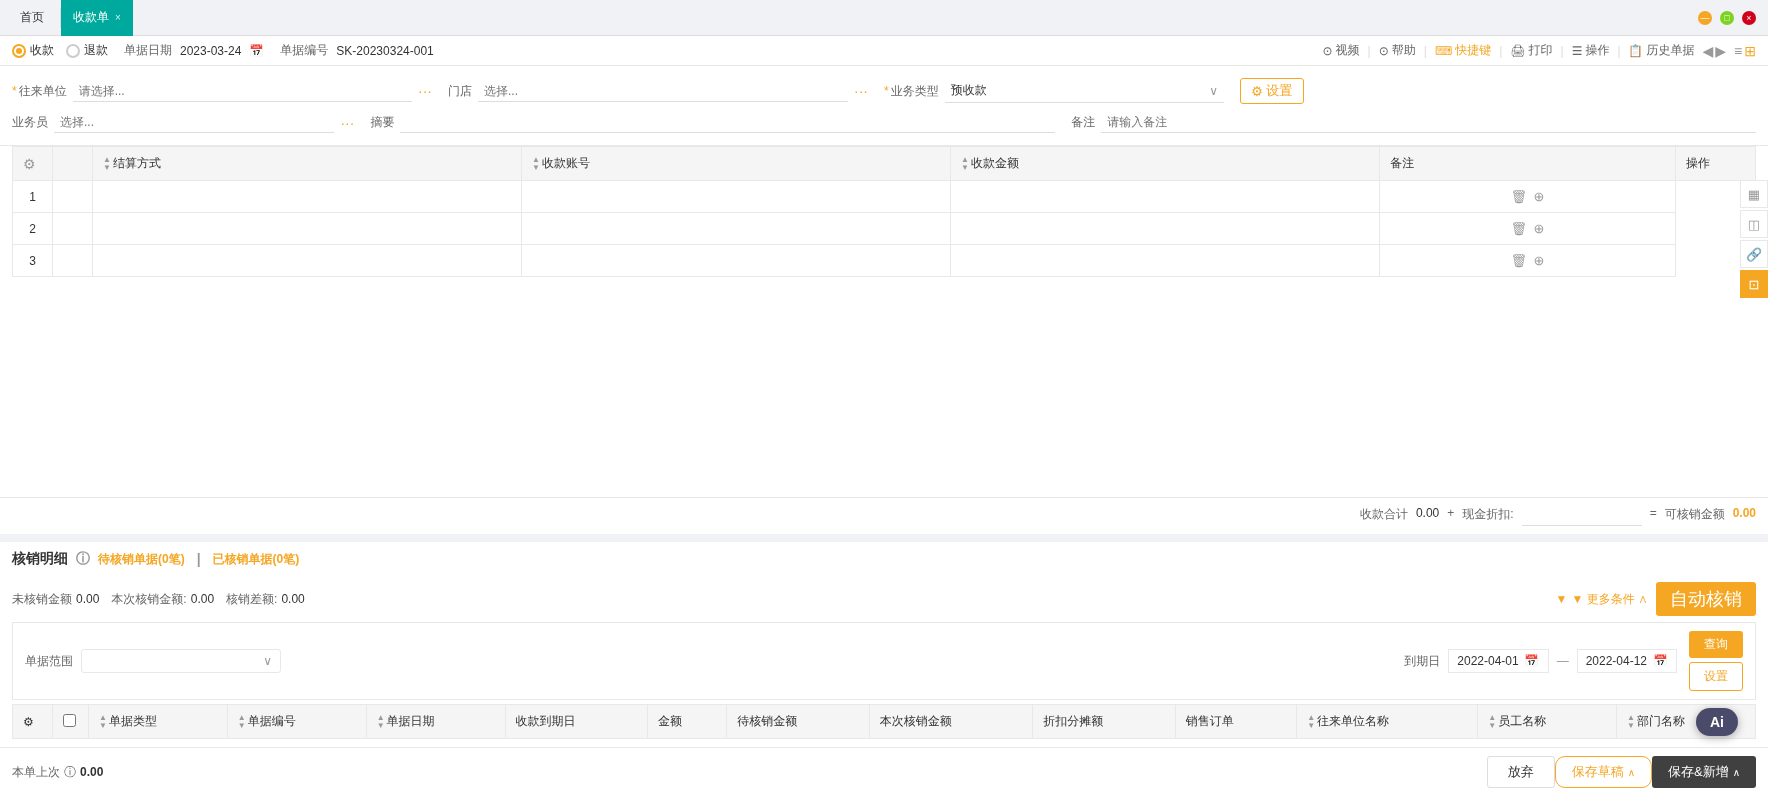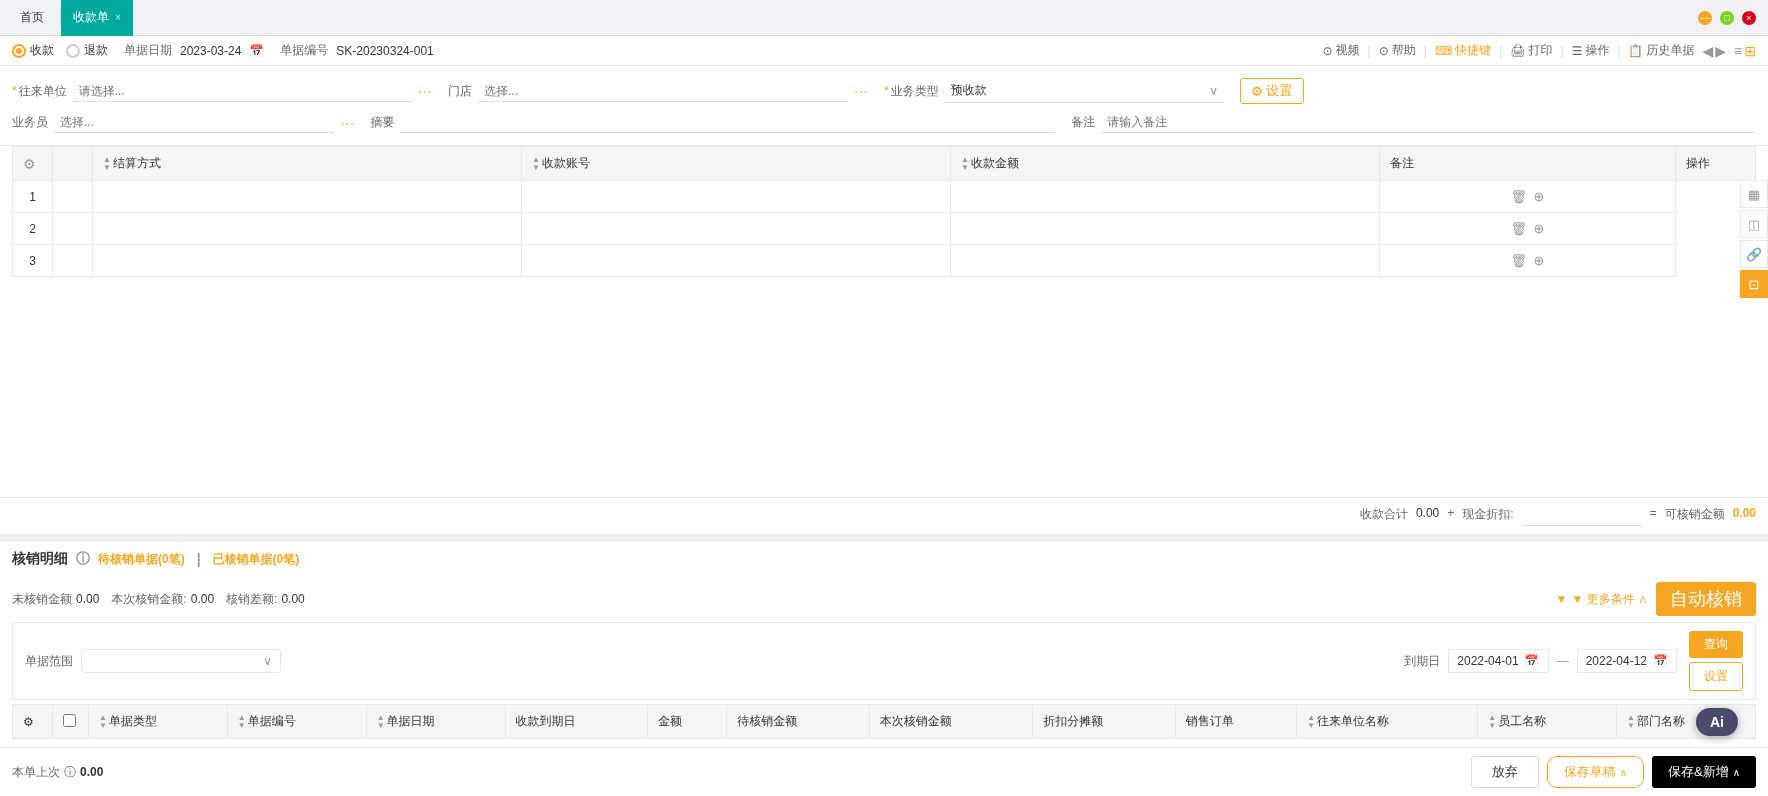--- a/index.html
+++ b/index.html
@@ -130,24 +130,24 @@
     .query-btn { background: #f5a623; color: #fff; border: none; padding: 5px 14px; border-radius: 3px; cursor: pointer; font-size: 12px; }
     .settings-outline-btn { background: #fff; border: 1px solid #f5a623; color: #f5a623; padding: 5px 14px; border-radius: 3px; cursor: pointer; font-size: 12px; }
 
     
     .bottom-bar {
       display: flex; align-items: center; padding: 8px 12px; background: #fff;
       border-top: 1px solid #e8e8e8; gap: 12px; margin-top: auto;
     }
     .bottom-info { display: flex; align-items: center; gap: 4px; color: #666; font-size: 12px; }
     .bottom-value { color: #333; font-weight: bold; }
-    .bottom-actions { margin-left: auto; display: flex; gap: 8px; }
+    .bottom-actions { margin-left: auto; display: flex; }
     .btn-abandon { background: #fff; border: 1px solid #ddd; color: #333; padding: 6px 20px; border-radius: 3px; cursor: pointer; font-size: 13px; }
     .btn-draft { background: #fff; border: 1px solid #f5a623; color: #f5a623; padding: 0 16px; border-radius: 10px; cursor: pointer; font-size: 13px; display: flex; align-items: center; gap: 4px; text-align: right; }
-    .btn-save-new { background: #000000; border: none; color: #fff; padding: 6px 16px; border-radius: 3px; cursor: pointer; font-size: 13px; display: flex; align-items: center; gap: 4px; }
+    .btn-save-new { background: #404040; border: none; color: #fff; padding: 6px 16px; border-radius: 3px; cursor: pointer; font-size: 13px; display: flex; align-items: center; gap: 4px; }
     .btn-arrow { font-size: 10px; }
 
     
     .right-sidebar {
       position: fixed; right: 0; top: 180px;
       display: flex; flex-direction: column; gap: 2px;
       background: transparent;
     }
     .sidebar-icon {
       width: 28px; height: 28px; background: #fff; border: 1px solid #e8e8e8;

